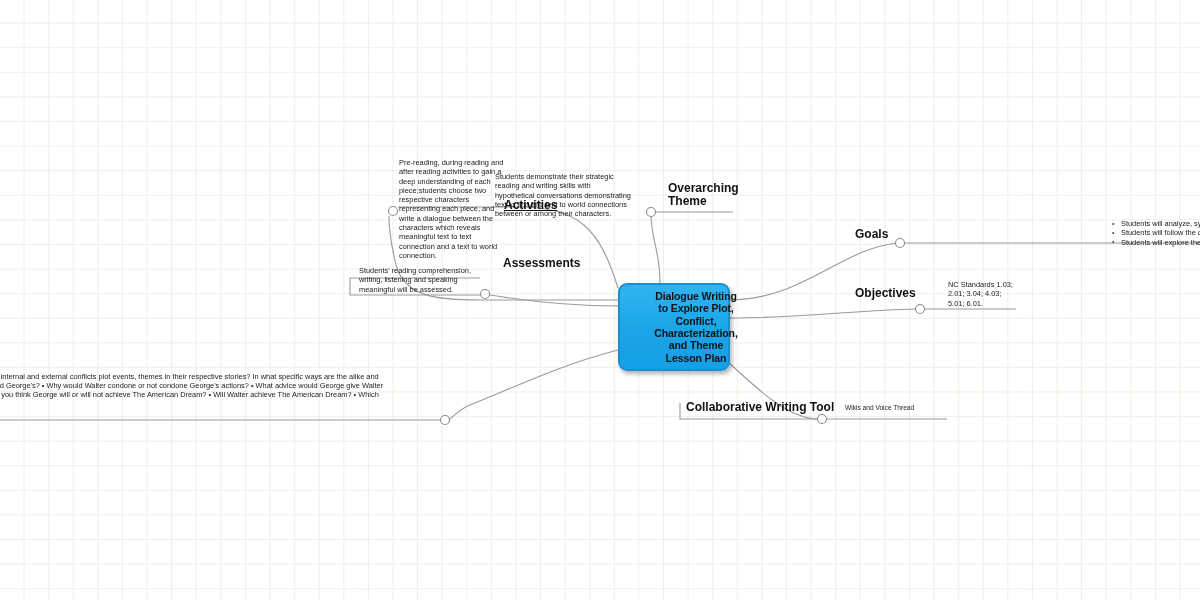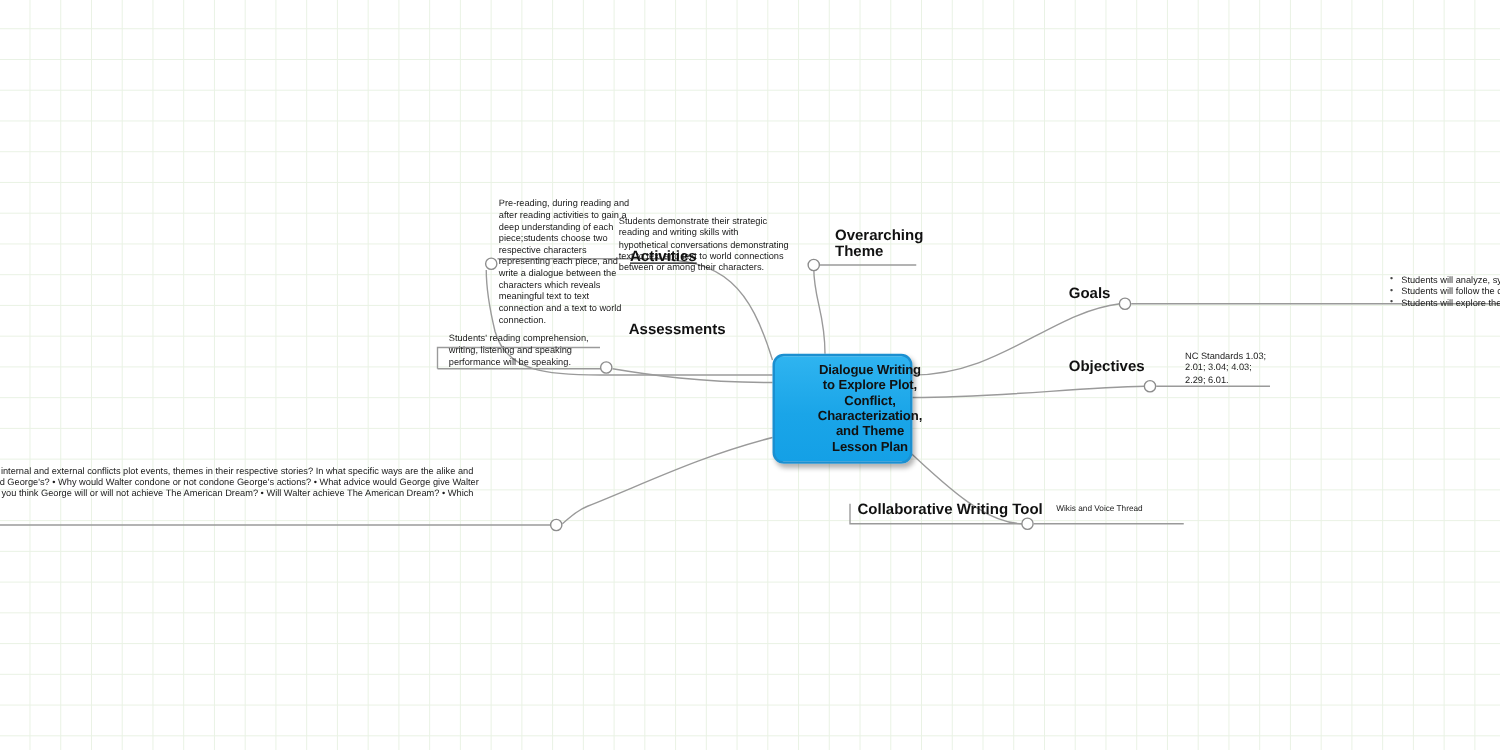--- a/index.html
+++ b/index.html
@@ -172,34 +172,34 @@
   <div class="branch-label" style="left:855px; top:228px;">Goals</div>
 
   <ul class="bullets leaf-text" style="left:1110px; top:219px; width:400px;">
     <li>Students will analyze, synthesize and evaluate themes, conflicts, plot events, and chan</li>
     <li>Students will follow the conventions for dialogue writing.</li>
     <li>Students will explore the concept of The American Dream through text-to-text and te</li>
   </ul>
 
   <div class="branch-label" style="left:855px; top:287px;">Objectives</div>
 
-  <div class="leaf-text" style="left:948px; top:280px; width:66px;">NC Standards 1.03; 2.01; 3.04; 4.03; 2.29; 6.01.</div>
+  <div class="leaf-text" style="left:948px; top:280px; width:66px;">NC Standards 1.03; 2.01; 3.04; 4.03; 5.01; 6.01.</div>
 
   <div class="branch-label" style="left:686px; top:401px;">Collaborative Writing Tool</div>
 
   <div class="leaf-text small nowrap" style="left:845px; top:404px;">Wikis and Voice Thread</div>
 
   <div class="branch-label" style="left:504px; top:199px;text-decoration:underline;">Activities</div>
 
   <div class="leaf-text" style="left:495px; top:172px; width:136px;">Students demonstrate their strategic reading and writing skills with hypothetical conversations demonstrating text to text and text to world connections between or among their characters.</div>
 
   <div class="leaf-text" style="left:399px; top:158px; width:105px;">Pre-reading, during reading and after reading activities to gain a deep understanding of each piece;students choose two respective characters representing each piece, and write a dialogue between the characters which reveals meaningful text to text connection and a text to world connection.</div>
 
   <div class="branch-label" style="left:503px; top:257px;">Assessments</div>
 
-  <div class="leaf-text" style="left:359px; top:266px; width:112px;">Students' reading comprehension, writing, listening and speaking performance will be speaking.</div>
+  <div class="leaf-text" style="left:359px; top:266px; width:112px;">Students' reading comprehension, writing, listening and speaking meaningful will be assessed.</div>
 
 
   <div class="leaf-text nowrap" style="left:-72px; top:372px;">their characterization, internal and external conflicts plot events, themes in their respective stories? In what specific ways are the alike and</div>
   <div class="leaf-text nowrap" style="left:-66px; top:381px;">American Dream and George's? • Why would Walter condone or not condone George's actions?  • What advice would George give Walter</div>
   <div class="leaf-text nowrap" style="left:-70px; top:390px;">conditions? • Why do you think George will or will not achieve The American Dream?  • Will Walter achieve The American Dream?  • Which</div>
 
 </div>
 
 </body></html>

